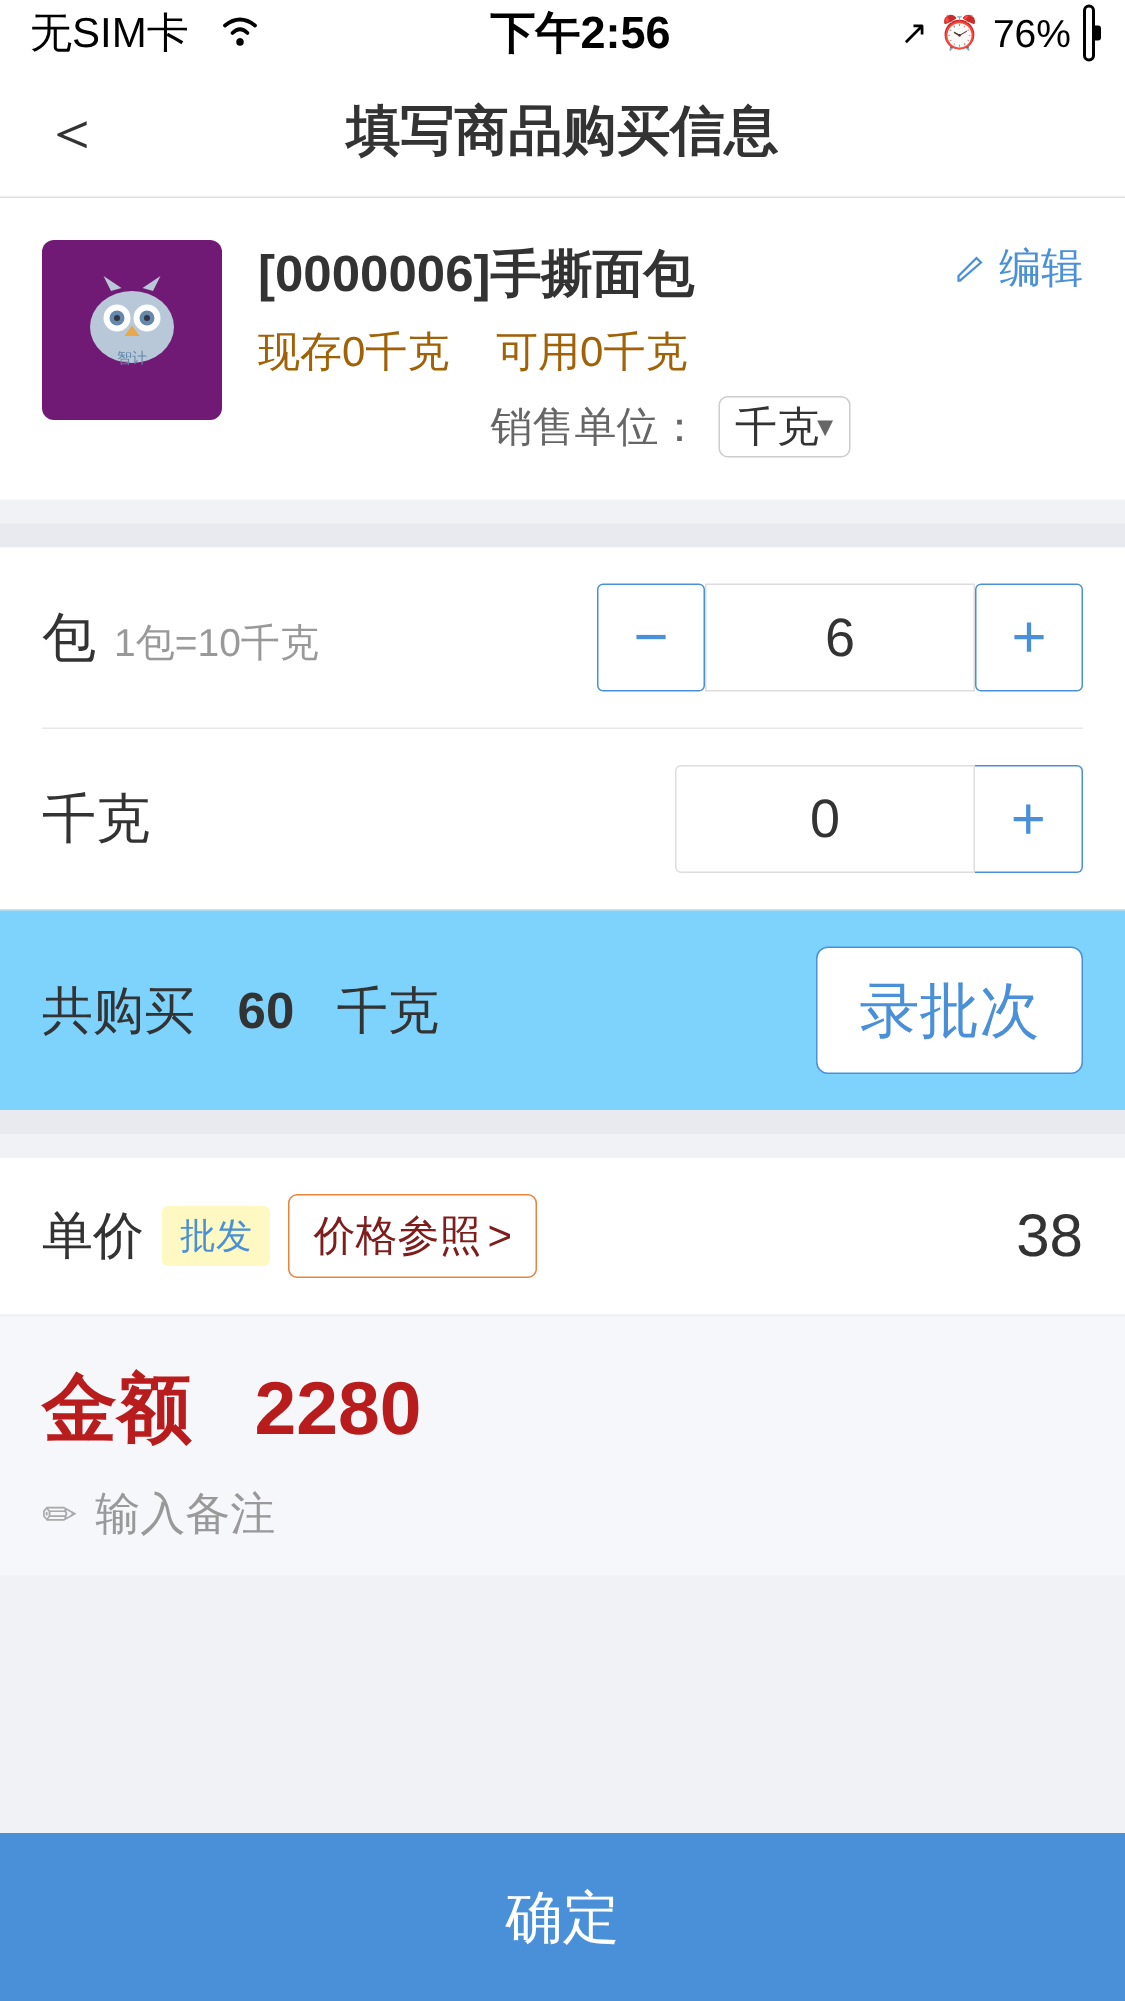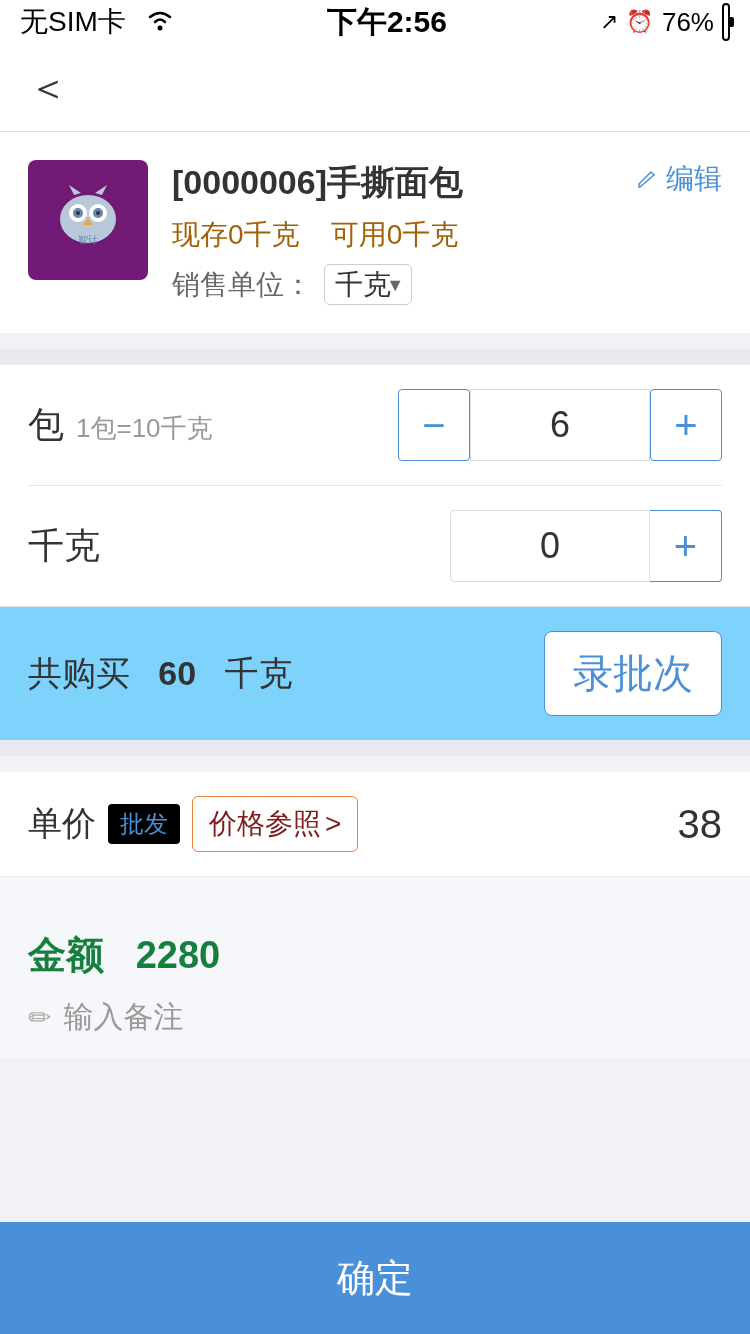--- a/index.html
+++ b/index.html
@@ -137,20 +137,21 @@
     .product-stock {
       font-size: 28px;
       color: #a16207;
       margin-top: 10px;
     }
     .product-unit-row {
       display: flex;
       align-items: center;
       gap: 12px;
       margin-top: 10px;
+      justify-content: center;
     }
     .unit-label {
       font-size: 28px;
       color: #666;
     }
     .unit-select {
       border: 1px solid #ccc;
       border-radius: 6px;
       padding: 4px 20px 4px 10px;
       font-size: 28px;
@@ -279,21 +280,21 @@
     .price-left {
       display: flex;
       align-items: center;
       gap: 12px;
     }
     .price-label {
       font-size: 34px;
       color: #333;
     }
     .batch-badge {
-      background: #000000;
+      background: #fef9c3;
       color: #4a90d9;
       font-size: 24px;
       padding: 4px 12px;
       border-radius: 4px;
     }
     .price-ref-btn {
       border: 1px solid #e8833a;
       color: #7f1d1d;
       background: #fff;
       border-radius: 6px;
@@ -310,24 +311,23 @@
       font-weight: 500;
     }
 
     
     .amount-section {
       background: #f5f7fa;
       padding: 28px 28px 20px;
       margin-top: 2px;
     }
     .amount-row {
-      font-size: 38px;
-      color: #15803d;
+      font-size: 50px;
+      color: #b91c1c;
       font-weight: 500;
-      margin-top: 24px;
     }
     .amount-row span {
       font-weight: 700;
     }
     .remark-row {
       display: flex;
       align-items: center;
       gap: 12px;
       margin-top: 16px;
       color: #999;
@@ -385,20 +385,21 @@
     <span style="font-size:22px;">⏰</span>
     <span>76%</span>
     <span>
       <span class="battery-bar"><span class="battery-fill"></span></span>
     </span>
   </div>
 </div>
 
 <div class="nav-bar">
   <span class="nav-back">＜</span>
+  <span class="nav-title">填写商品购买信息</span>
 </div>
 
 <div class="product-card">
   <div class="product-thumbnail">
     <span class="owl-icon">
       <svg width="72" height="60" viewBox="0 0 72 60" fill="none">
 
         <ellipse cx="36" cy="34" rx="28" ry="24" fill="#b8c8d8"></ellipse>
 
         <circle cx="26" cy="28" r="9" fill="#fff"></circle>

